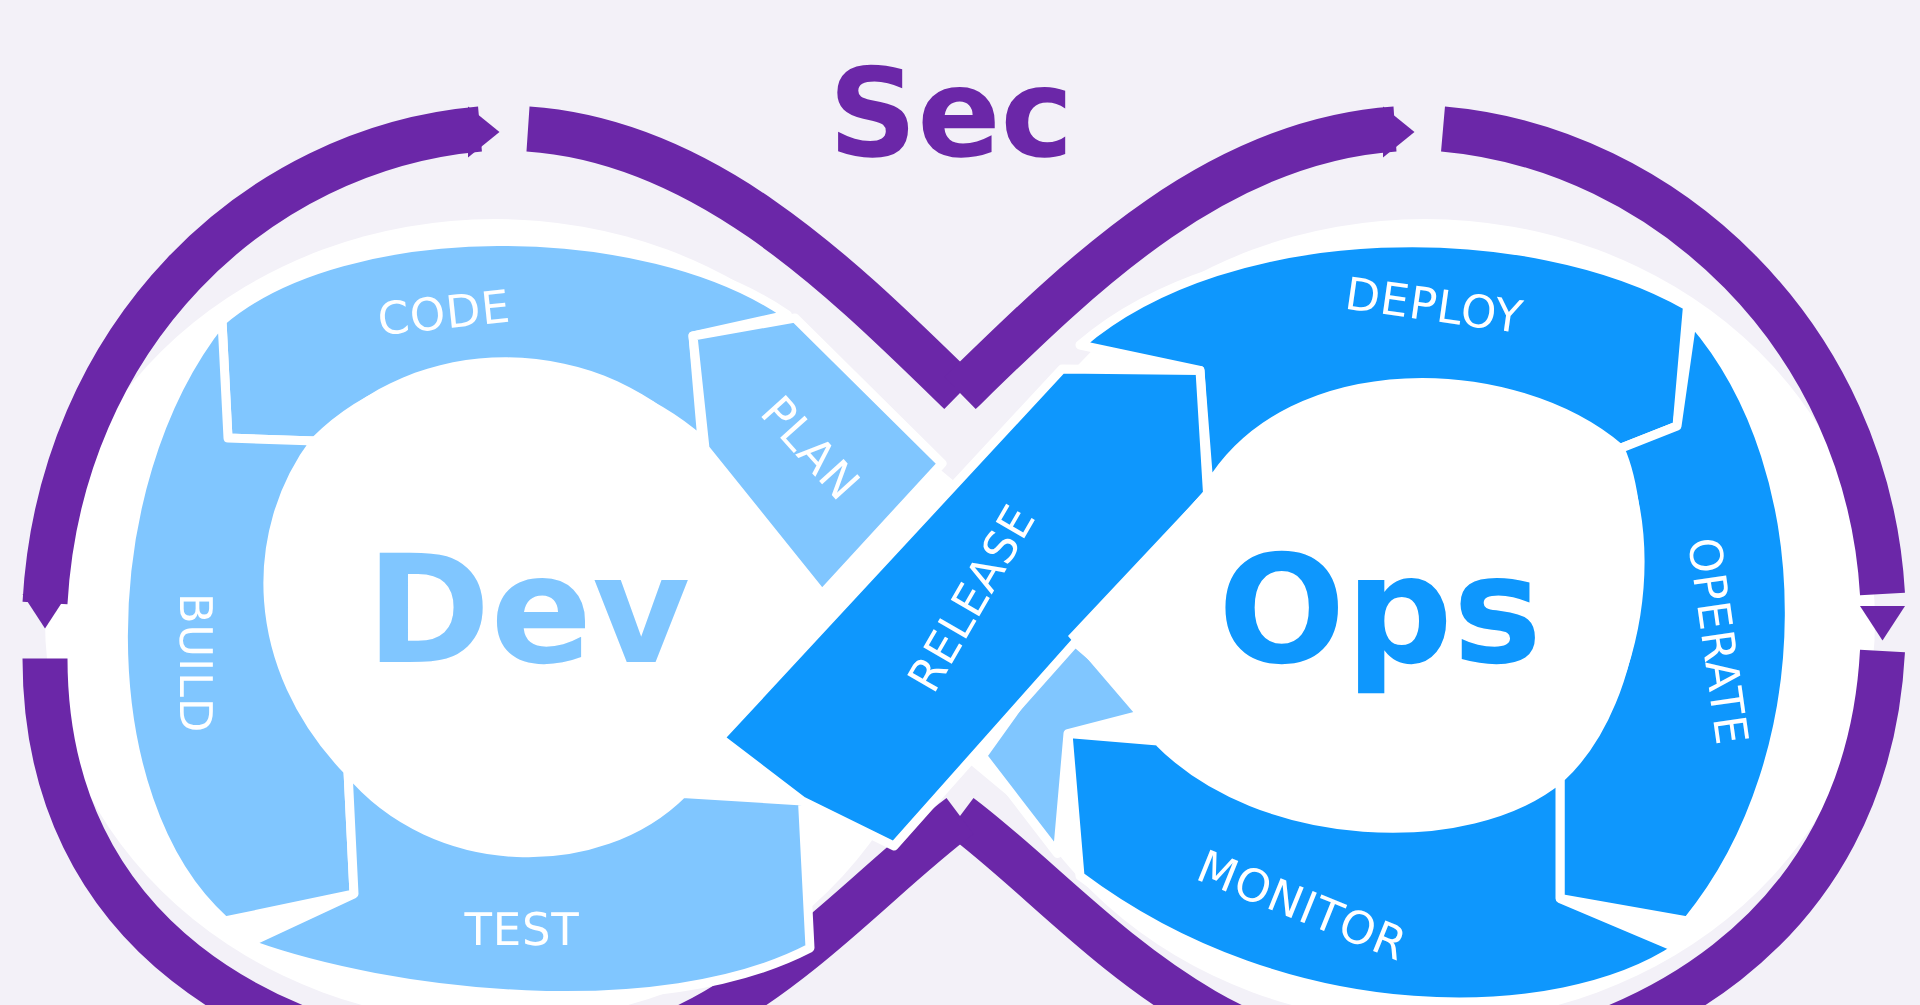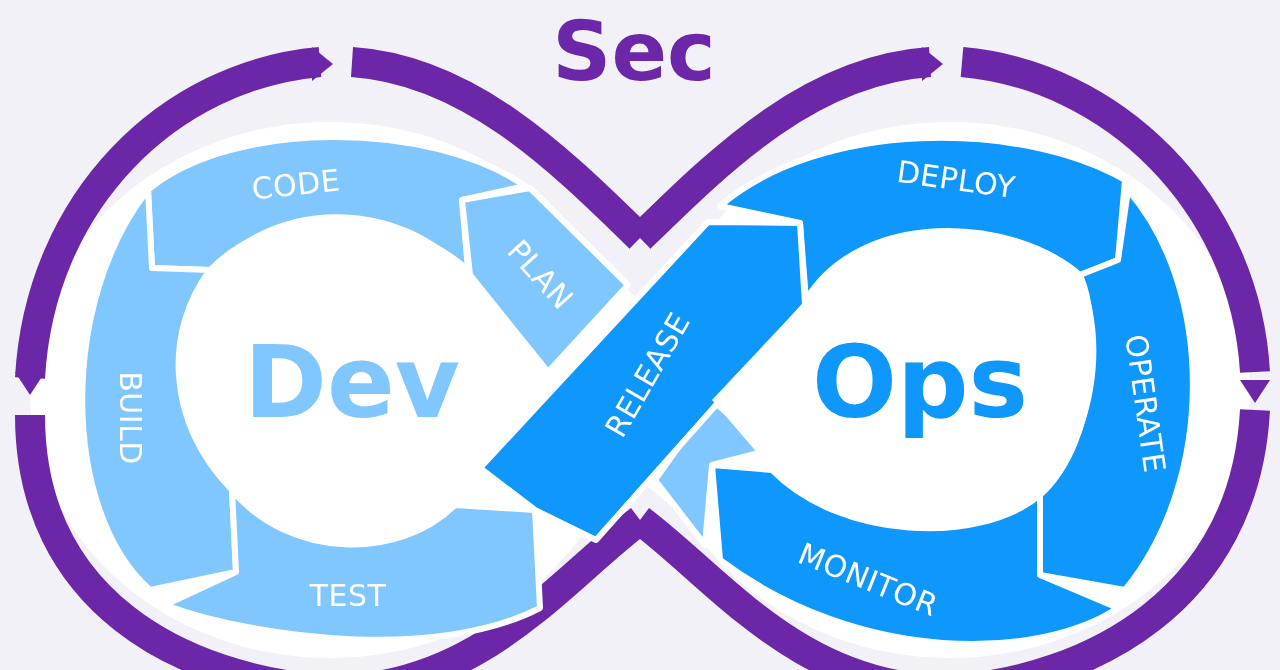--- a/index.html
+++ b/index.html
@@ -1,21 +1,21 @@
 <!DOCTYPE html>
 <html><head>
 <meta charset="utf-8">
 <style>
   html, body { margin: 0; padding: 0; }
   body {
     width: 1280px; height: 670px; overflow: hidden;
     background: #f3f1f8;
     font-family: "DejaVu Sans", "Liberation Sans", sans-serif;
   }
-  #stage { position: relative; width: 1280px; height: 510px; }
+  #stage { position: relative; width: 1280px; height: 510px; margin-top: 24px; }
   svg { position: absolute; left: 0; top: 0; }
   .seg-label {
     font-family: "DejaVu Sans", "Liberation Sans", sans-serif;
     font-size: 30px; fill: #ffffff; letter-spacing: 0.5px;
   }
   .big-label {
     font-family: "DejaVu Sans", "Liberation Sans", sans-serif;
     font-weight: bold;
   }
 </style>

